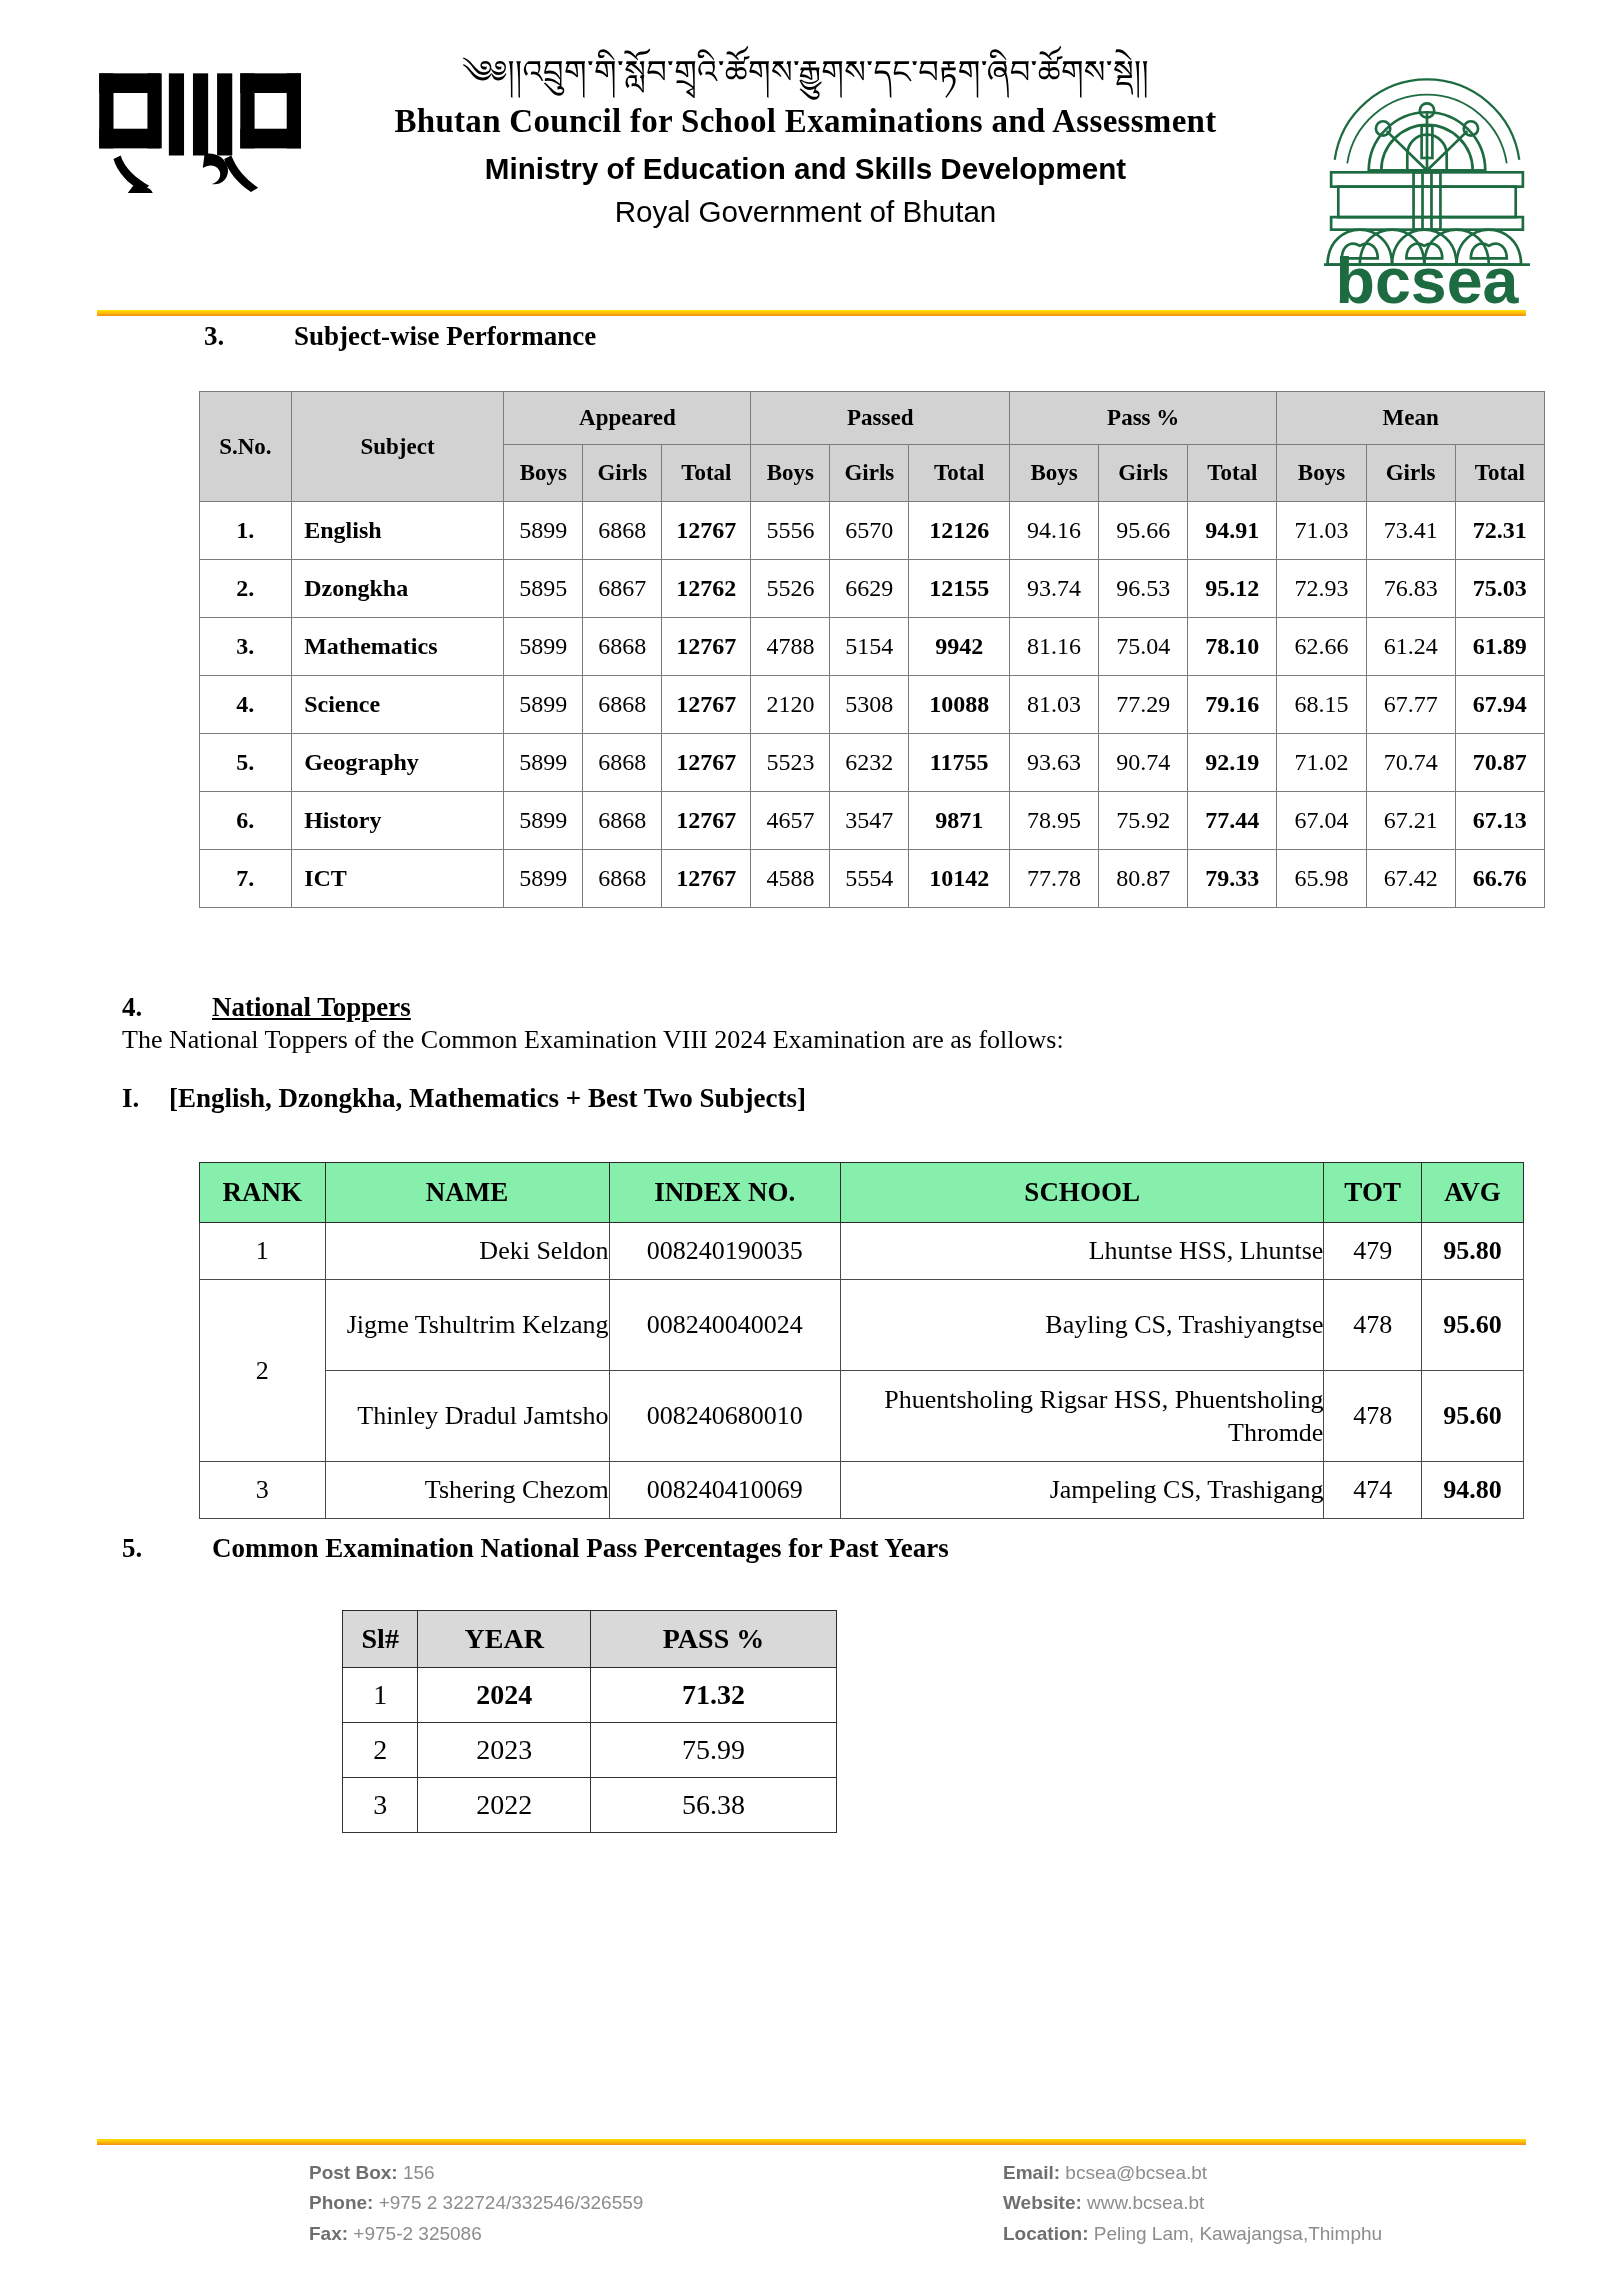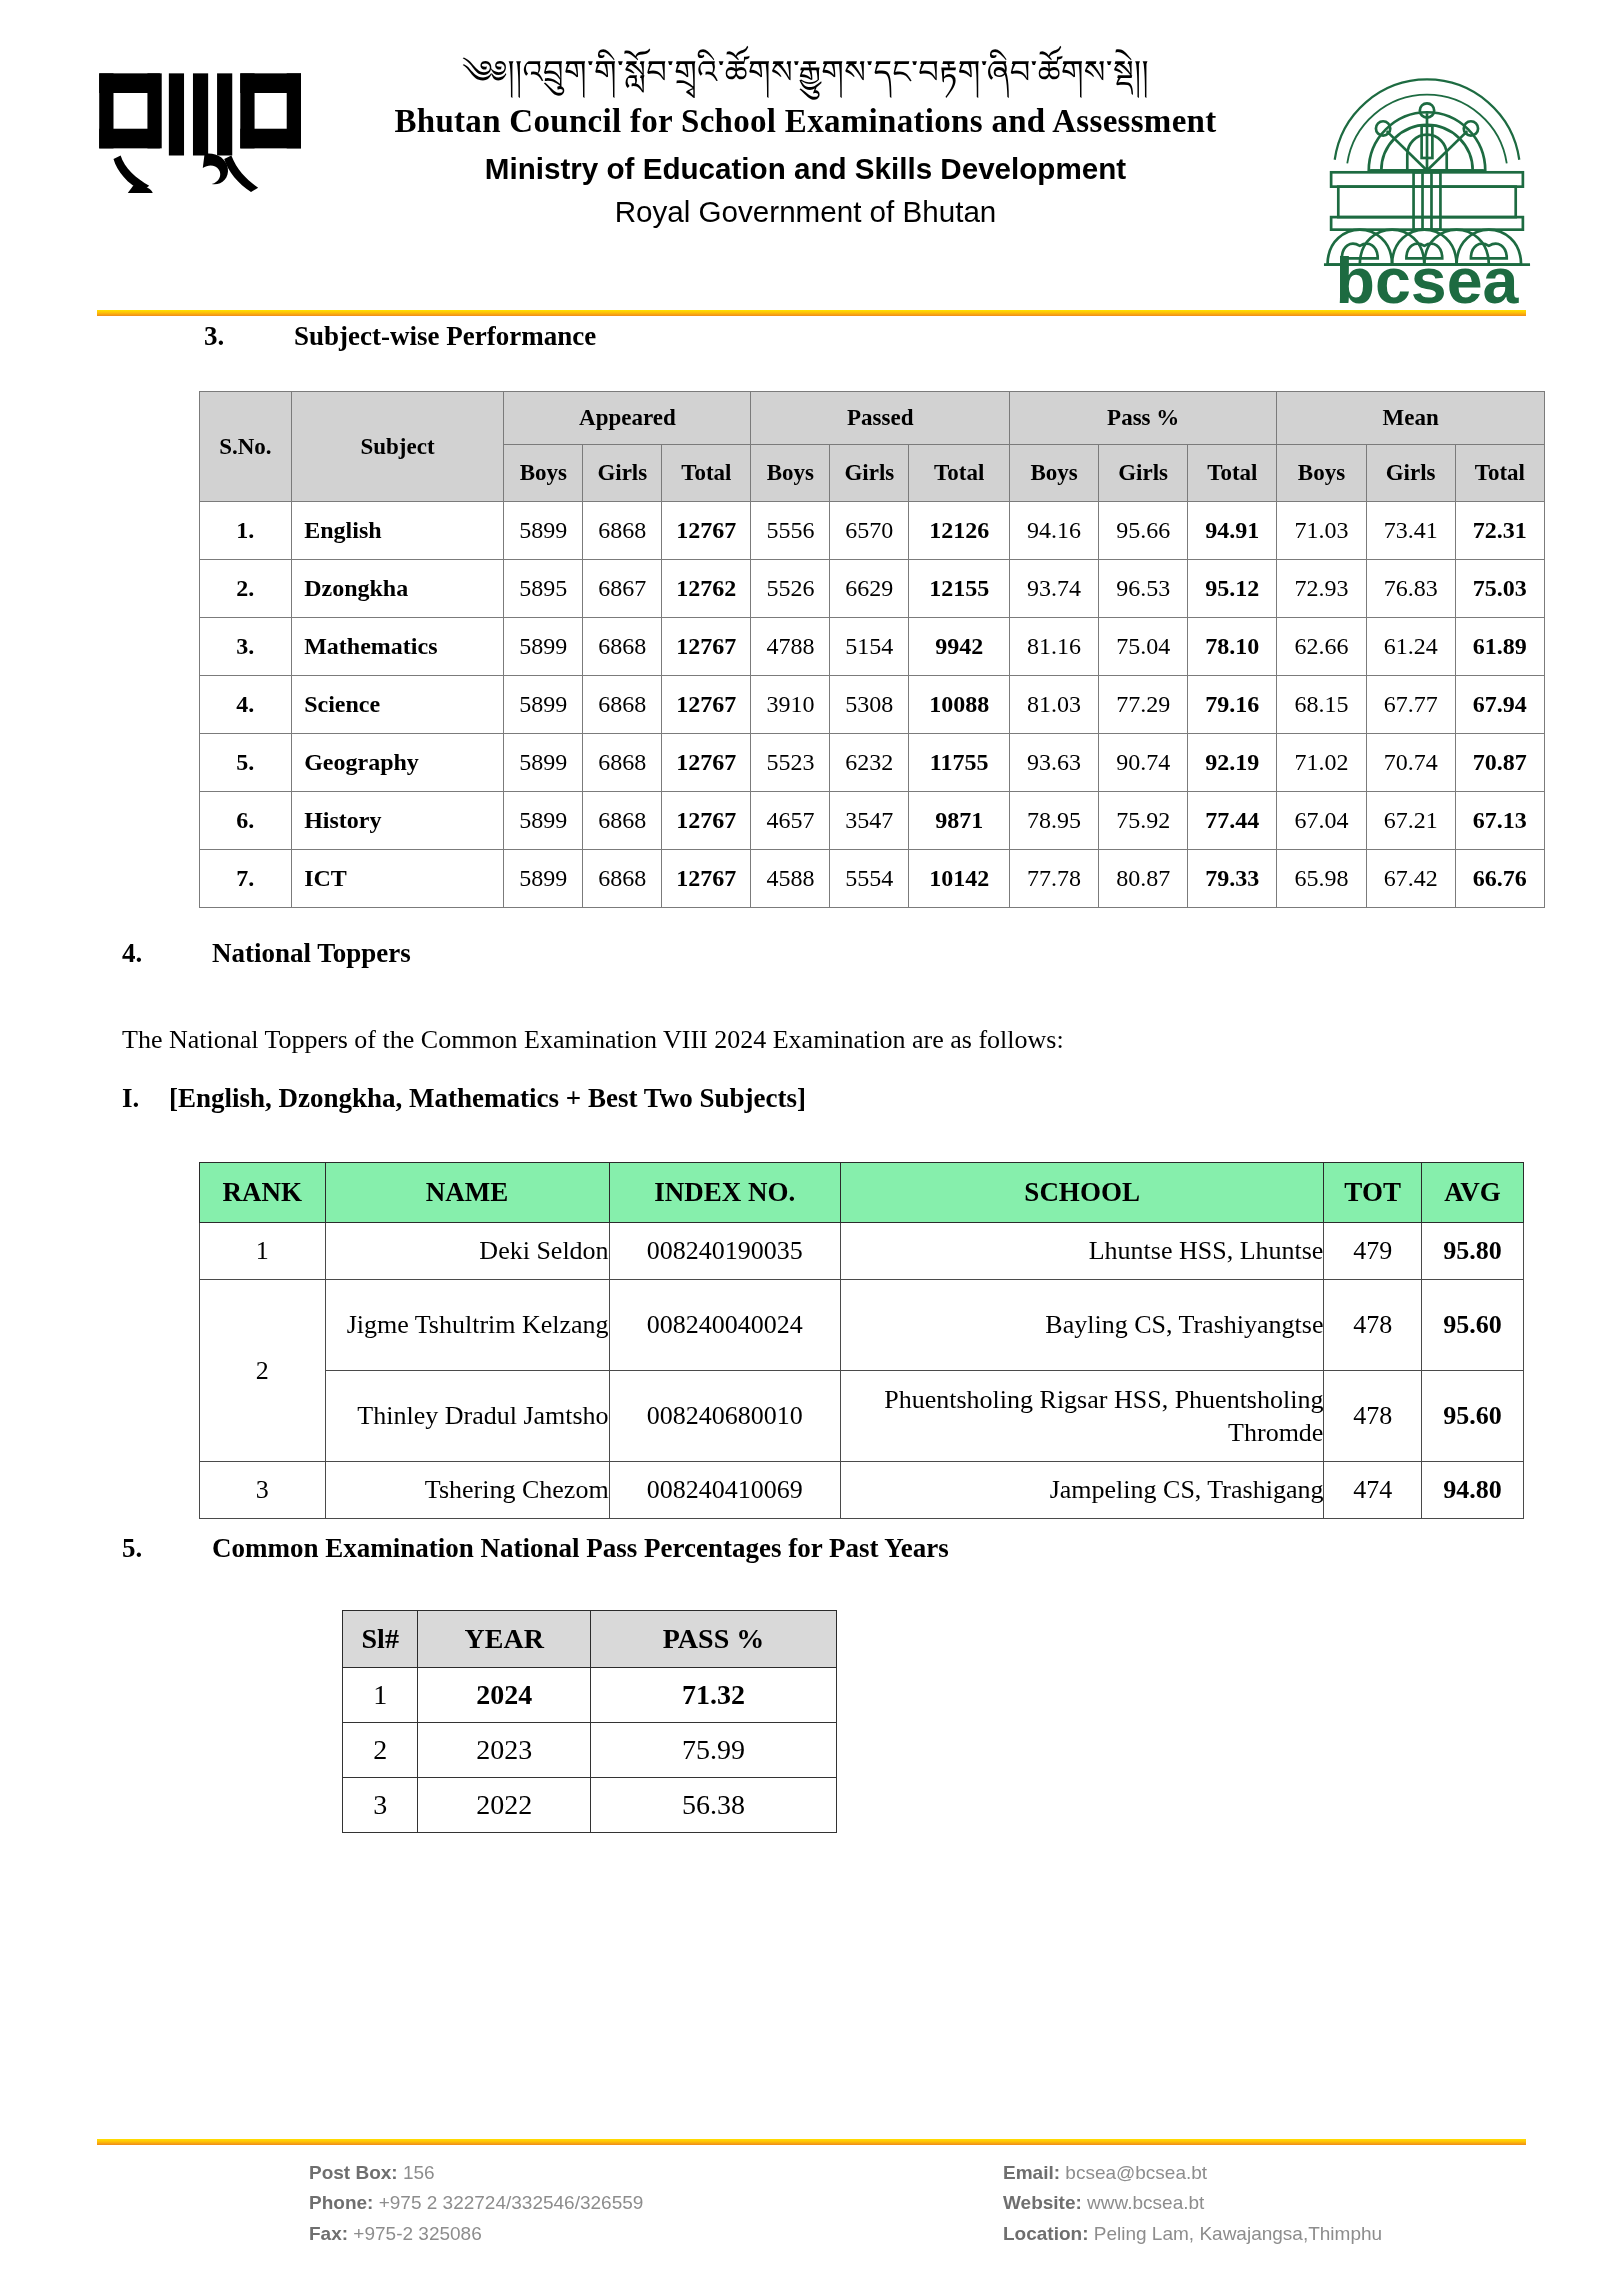--- a/index.html
+++ b/index.html
@@ -368,21 +368,21 @@
           <td>62.66</td>
           <td>61.24</td>
           <td class="b">61.89</td>
         </tr>
         <tr>
           <td class="c-sno">4.</td>
           <td class="c-subj">Science</td>
           <td>5899</td>
           <td>6868</td>
           <td class="b">12767</td>
-          <td>3910</td>
+          <td>2120</td>
           <td>5308</td>
           <td class="b">10088</td>
           <td>81.03</td>
           <td>77.29</td>
           <td class="b">79.16</td>
           <td>68.15</td>
           <td>67.77</td>
           <td class="b">67.94</td>
         </tr>
         <tr>
@@ -429,21 +429,21 @@
           <td>77.78</td>
           <td>80.87</td>
           <td class="b">79.33</td>
           <td>65.98</td>
           <td>67.42</td>
           <td class="b">66.76</td>
         </tr>
       </tbody>
   </table>
 
-  <div class="section-head" style="left:122px; top:938px;">
+  <div class="section-head" style="left:122px; top:992px;text-decoration:underline;">
     <span class="sh-num">4.</span><span>National Toppers</span>
   </div>
 
   <div class="para" style="left:122px; top:1025px;">The National Toppers of the Common Examination VIII 2024 Examination are as follows:</div>
 
   <div class="subhead" style="left:122px; top:1083px;">
     <span class="sub-num">I.</span><span>[English, Dzongkha, Mathematics + Best Two Subjects]</span>
   </div>
 
   <table id="tbl-toppers">

